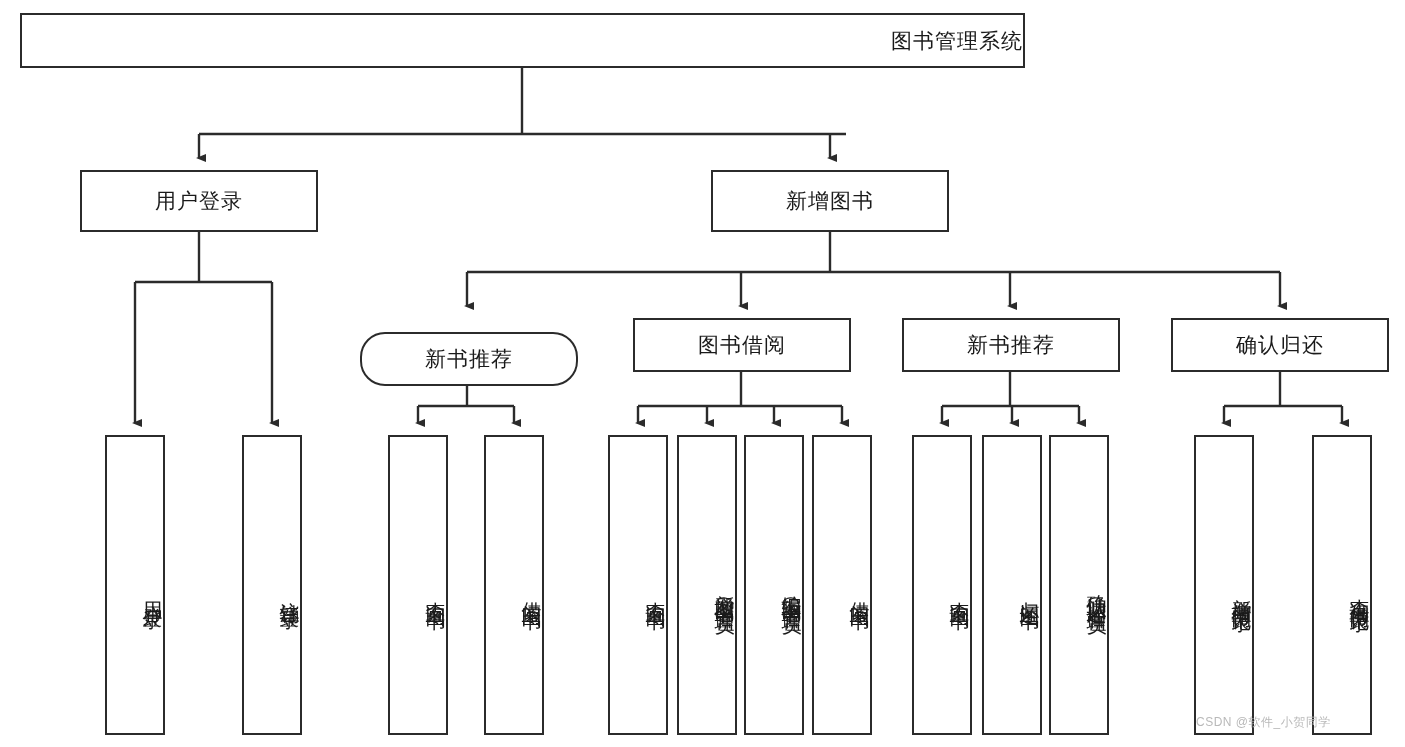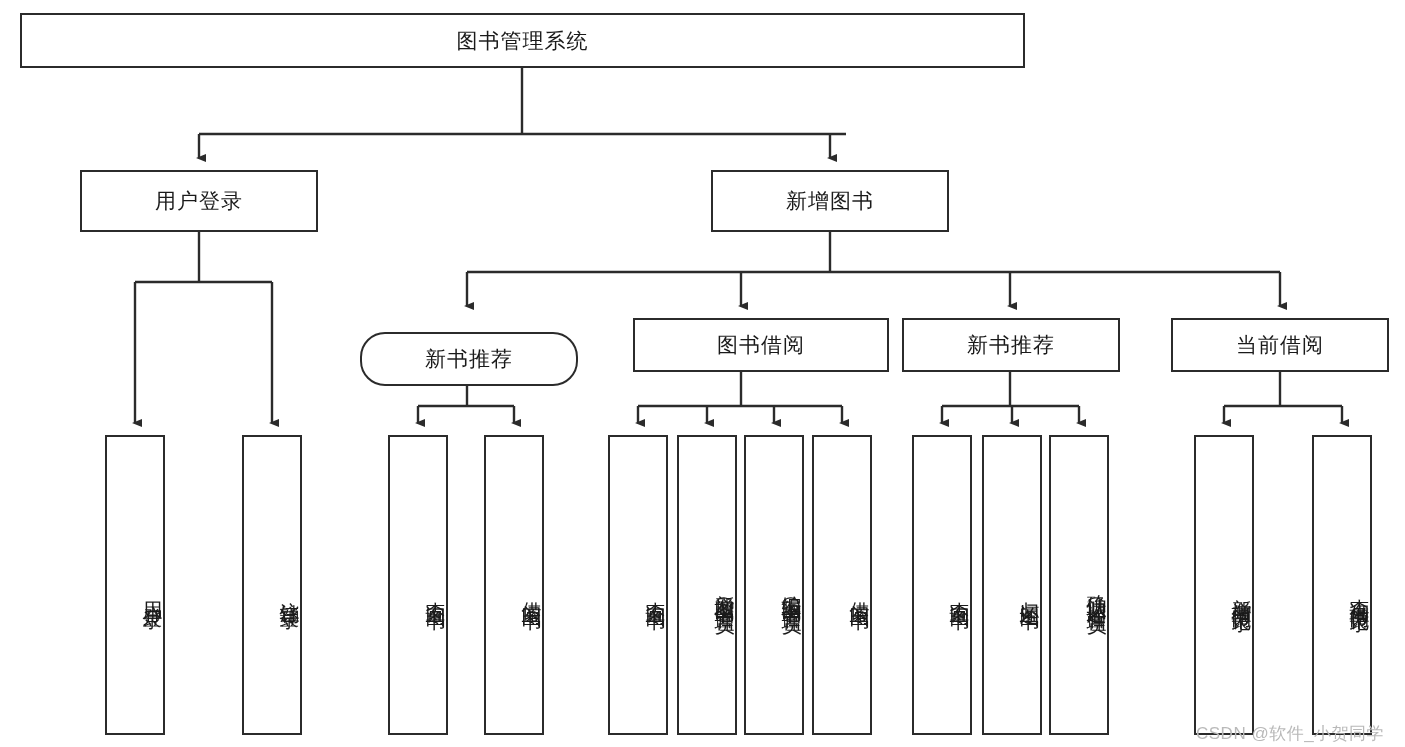--- a/index.html
+++ b/index.html
@@ -52,24 +52,23 @@
     writing-mode: vertical-rl;
     text-orientation: upright;
     line-height: 1;
   }
   .node-root {
     font-size: 22px;
   }
   .watermark {
     position: absolute;
     color: #b9b9b9;
-    font-size: 17px;
+    font-size: 12px;
     white-space: nowrap;
     letter-spacing: 0.5px;
-    margin-top: 8px;
   }
 </style>
 </head>
 <body>
 
 <div id="canvas">
 
   <svg class="edges" viewBox="0 0 1405 747">
     <defs>
       <marker id="arrow" markerWidth="10" markerHeight="10" refX="4" refY="7" orient="auto" markerUnits="userSpaceOnUse">
@@ -113,42 +112,42 @@
       <path d="M1012,406 L1012,423" marker-end="url(#arrow)"></path>
       <path d="M1079,406 L1079,423" marker-end="url(#arrow)"></path>
 
       <path d="M1280,372 L1280,406"></path>
       <path d="M1224,406 L1342,406"></path>
       <path d="M1224,406 L1224,423" marker-end="url(#arrow)"></path>
       <path d="M1342,406 L1342,423" marker-end="url(#arrow)"></path>
     </g>
   </svg>
 
-  <div class="node horizontal node-root" style="left:20px; top:13px; width:1005px; height:55px;">
+  <div class="node horizontal node-root" style="left:20px; top:13px; width:1005px; height:55px;justify-content:flex-end;">
     <span>图书管理系统</span>
   </div>
 
   <div class="node horizontal" style="left:80px; top:170px; width:238px; height:62px;">
     <span>用户登录</span>
   </div>
   <div class="node horizontal" style="left:711px; top:170px; width:238px; height:62px;">
     <span>新增图书</span>
   </div>
 
   <div class="node horizontal" style="left:360px; top:332px; width:218px; height:54px;border-radius:25px;">
     <span>新书推荐</span>
   </div>
-  <div class="node horizontal" style="left:633px; top:318px; width:256px; height:54px;">
+  <div class="node horizontal" style="left:633px; top:318px; width:218px; height:54px;">
     <span>图书借阅</span>
   </div>
   <div class="node horizontal" style="left:902px; top:318px; width:218px; height:54px;">
     <span>新书推荐</span>
   </div>
   <div class="node horizontal" style="left:1171px; top:318px; width:218px; height:54px;">
-    <span>当前借阅</span>
+    <span>确认归还</span>
   </div>
 
   <div class="node vertical" style="left:105px; top:435px; width:60px; height:300px;">
     <span class="vlabel">用户登录</span>
   </div>
   <div class="node vertical" style="left:242px; top:435px; width:60px; height:300px;">
     <span class="vlabel">注销登录</span>
   </div>
 
   <div class="node vertical" style="left:388px; top:435px; width:60px; height:300px;">

